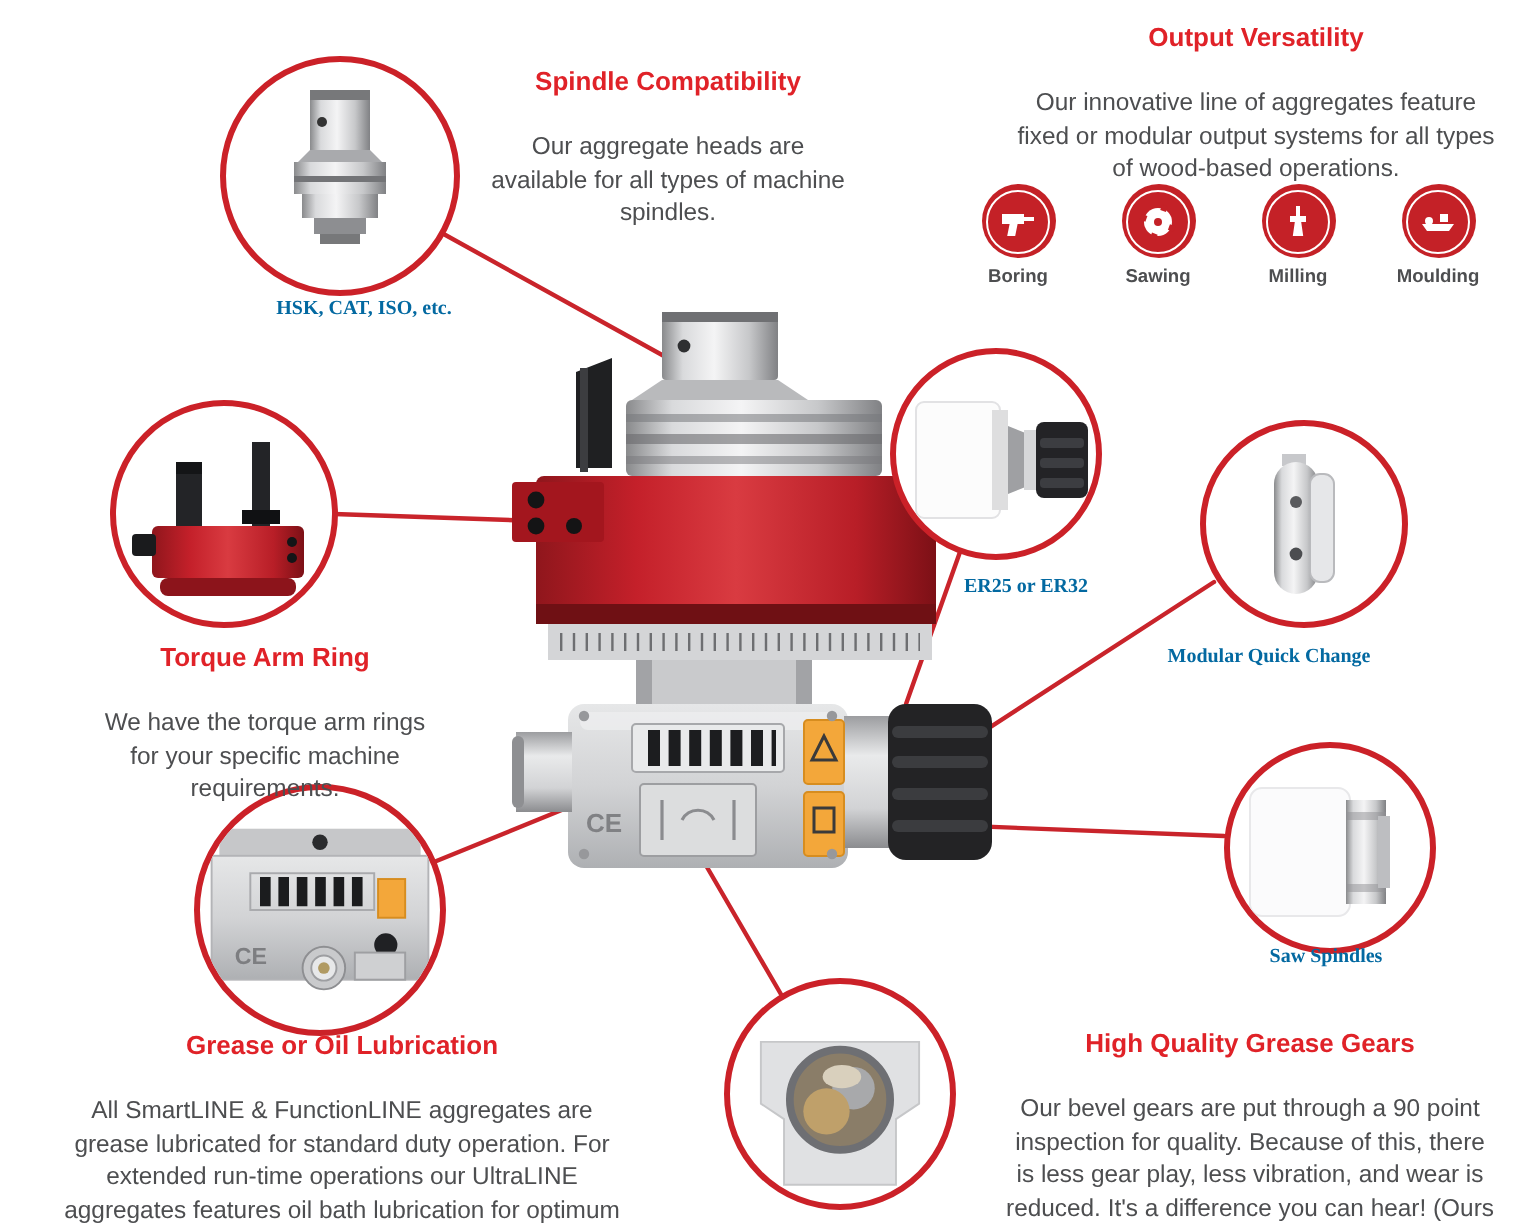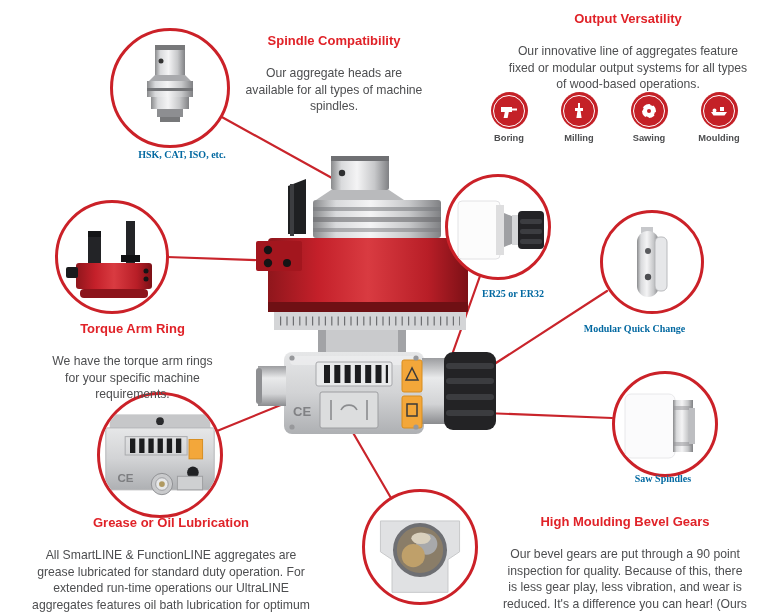--- a/index.html
+++ b/index.html
@@ -242,41 +242,41 @@
       <div class="op-badge">
         <svg width="20" height="20" viewBox="0 0 20 20">
           <path fill="#fff" d="M2 6h11v5H9.8l-1.2 6H4.6l1.2-6H2zM13 7.5h5v2h-5z"></path>
         </svg>
       </div>
       <div class="op-label">Boring</div>
     </div>
     <div class="op">
       <div class="op-badge">
         <svg width="20" height="20" viewBox="0 0 20 20">
-          <path fill="#fff" d="M9 2h2v5H9zM6 7h8v3h-2.4l1 7H7.4l1-7H6z"></path>
-        </svg>
-      </div>
-      <div class="op-label">Milling</div>
-    </div>
-    <div class="op">
-      <div class="op-badge">
-        <svg width="20" height="20" viewBox="0 0 20 20">
           <circle cx="10" cy="10" r="7" fill="#fff"></circle>
           <circle cx="10" cy="10" r="2" fill="#c42127"></circle>
           <rect x="9" y="1" width="3" height="3" fill="#c42127" transform="rotate(20 10 10)"></rect>
           <rect x="9" y="16" width="3" height="3" fill="#c42127" transform="rotate(20 10 10)"></rect>
           <rect x="1" y="9" width="3" height="3" fill="#c42127" transform="rotate(20 10 10)"></rect>
           <rect x="16" y="9" width="3" height="3" fill="#c42127" transform="rotate(20 10 10)"></rect>
         </svg>
       </div>
       <div class="op-label">Sawing</div>
     </div>
     <div class="op">
       <div class="op-badge">
         <svg width="20" height="20" viewBox="0 0 20 20">
+          <path fill="#fff" d="M9 2h2v5H9zM6 7h8v3h-2.4l1 7H7.4l1-7H6z"></path>
+        </svg>
+      </div>
+      <div class="op-label">Milling</div>
+    </div>
+    <div class="op">
+      <div class="op-badge">
+        <svg width="20" height="20" viewBox="0 0 20 20">
           <path fill="#fff" d="M2 11h16l-2.5 3.5H4.5zM11 6h4v4h-4zM5.5 7.5a2 2 0 1 1 0 4 2 2 0 0 1 0-4z"></path>
         </svg>
       </div>
       <div class="op-label">Moulding</div>
     </div>
     <div class="op">
       <div class="op-badge">
         <svg width="20" height="20" viewBox="0 0 20 20">
           <path fill="#fff" d="M3 13h14l-1.2 3.5H4.2zM6 8h8v4H6zM8 4h4v3H8z"></path>
         </svg>
@@ -295,17 +295,17 @@
   <div class="caption" style="left:557px;top:323px;width:155px;">Modular Quick Change</div>
 
   <div class="caption" style="left:598px;top:473px;width:130px;">Saw Spindles</div>
 
   <div class="textblock" style="left:15px;top:515px;width:312px;">
     <p class="heading">Grease or Oil Lubrication</p>
     <p class="bodytext">All SmartLINE &amp; FunctionLINE aggregates are grease lubricated for standard duty operation. For extended run-time operations our UltraLINE aggregates features oil bath lubrication for optimum cooling.</p>
   </div>
 
   <div class="textblock" style="left:487px;top:514px;width:276px;">
-    <p class="heading">High Moulding Bevel Gears</p>
+    <p class="heading">High Quality Grease Gears</p>
     <p class="bodytext">Our bevel gears are put through a 90 point inspection for quality. Because of this, there is less gear play, less vibration, and wear is reduced. It's a difference you can hear! (Ours are quieter)</p>
   </div>
 
 </div>
 
 </body></html>

